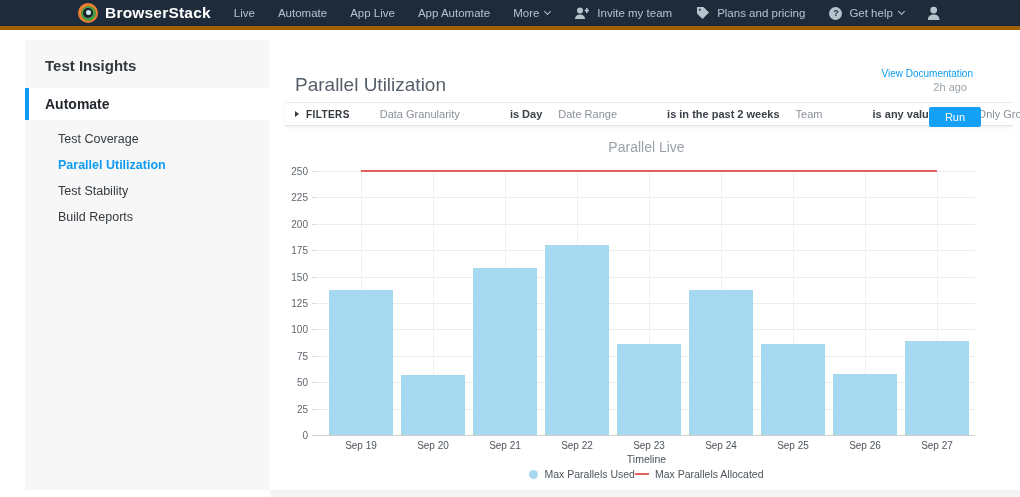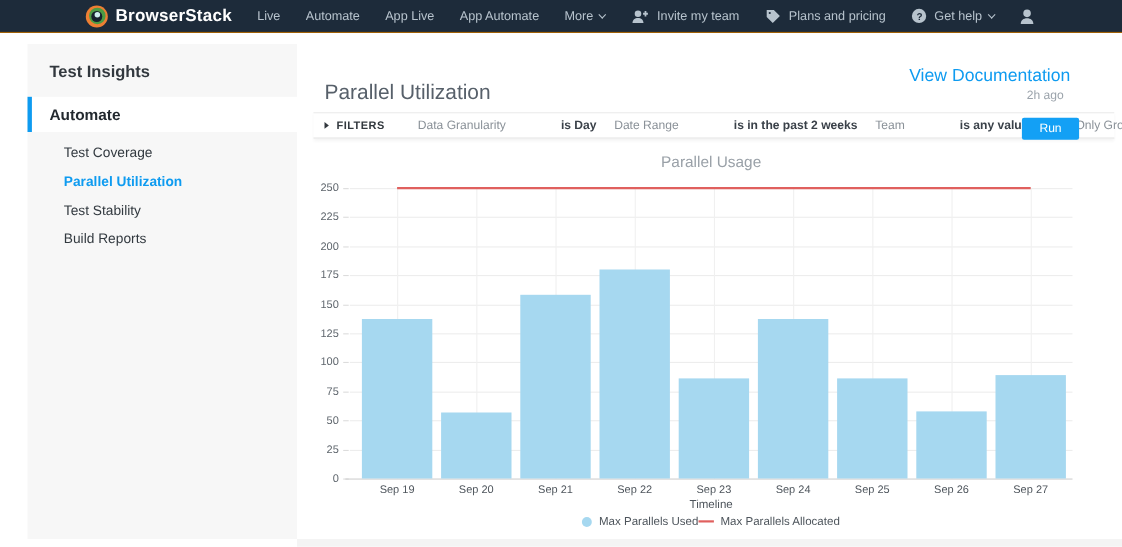--- a/index.html
+++ b/index.html
@@ -1,21 +1,21 @@
 <!DOCTYPE html>
 <html><head>
 <meta charset="utf-8">
 <style>
   * { margin:0; padding:0; box-sizing:border-box; }
   html,body { width:1020px; height:497px; overflow:hidden; background:#fff;
     font-family:"Liberation Sans","DejaVu Sans",sans-serif; }
 
   
   #navbar { position:absolute; left:0; top:0; width:1020px; height:30px;
-    background:#1d2b3a; display:flex; align-items:center; border-bottom:1px solid #a16207; }
+    background:#1d2b3a; display:flex; align-items:center; border-bottom:4px solid #a16207; }
   #navbar .left { display:flex; align-items:center; padding-left:78px; }
   #brand { display:flex; align-items:center; cursor:pointer; }
   #logo { width:20px; height:20px; border-radius:50%; background:#ee7f33; position:relative; }
   #logo .r2 { position:absolute; left:2.5px; top:2.5px; width:15px; height:15px; border-radius:50%; background:#4d9b44; }
   #logo .r3 { position:absolute; left:5px; top:5px; width:10px; height:10px; border-radius:50%; background:#17222e; }
   #logo .r4 { position:absolute; left:7.5px; top:6.5px; width:5px; height:5px; border-radius:50%; background:#cfeef0; }
   #brand-name { color:#fff; font-size:15.5px; font-weight:700; margin-left:7px; letter-spacing:.2px; }
   .nav-item { color:#b7c3cd; font-size:11.5px; margin-left:23px; cursor:pointer; display:flex; align-items:center; white-space:nowrap; }
   #navbar .right { margin-left:auto; display:flex; align-items:center; padding-right:90px; }
   #navbar .right .nav-item { margin-left:24px; }
@@ -30,21 +30,21 @@
   #sidebar-title { font-size:15px; font-weight:700; color:#32383e; padding:17px 0 14px 20px; }
   #section-row { background:#fff; border-left:4px solid #0e9bf0; height:32px; display:flex; align-items:center;
     padding-left:16px; font-size:14px; font-weight:700; color:#23292f; cursor:pointer; }
   .side-item { height:26px; display:flex; align-items:center; padding-left:33px; font-size:12.5px;
     color:#333a40; cursor:pointer; }
   .side-item.active { color:#0e9bf0; font-weight:700; }
   #sidebar ul { list-style:none; margin-top:6px; }
 
   
   #main { position:absolute; left:270px; top:40px; width:750px; height:450px; background:#fff; }
-  #doc-link { position:absolute; top:21px; right:47px; font-size:16px; color:#0e9bf0; cursor:pointer; }
+  #doc-link { position:absolute; top:28px; right:47px; font-size:10px; color:#0e9bf0; cursor:pointer; }
   #page-title { position:absolute; left:25px; top:34px; font-size:19px; font-weight:400; color:#57606a; }
   #updated { position:absolute; top:41px; right:53px; font-size:11px; color:#9ba3ab;margin-left:12px; }
 
   #filters-bar { position:absolute; left:15px; right:7px; top:62px; height:24px; background:#fff;
     border-top:1px solid #ececec; border-bottom:1px solid #e4e4e4; box-shadow:0 2px 3px rgba(0,0,0,.05);
     display:flex; align-items:center; padding-left:10px; }
   #filters-caret { width:0; height:0; border-left:4px solid #32383e; border-top:3.5px solid transparent;
     border-bottom:3.5px solid transparent; margin-right:7px; }
   #filters-label { font-size:10px; font-weight:700; color:#32383e; letter-spacing:.4px; margin-right:30px; cursor:pointer; }
   .filter-item { font-size:11px; color:#8a9198; margin-right:16px; white-space:nowrap; cursor:pointer; }
@@ -161,21 +161,21 @@
     <span id="filter-items" style="display: inline-flex;">
         <span class="filter-item">Data Granularity <b>is Day</b></span>
         <span class="filter-item">Date Range <b>is in the past 2 weeks</b></span>
         <span class="filter-item">Team <b>is any value</b></span>
         <span class="filter-item">View Only Group Users' Data <b>is any value</b></span>
       </span>
     <button id="run-btn">Run</button>
   </div>
 
   <div id="chart">
-    <div id="chart-title">Parallel Usage</div>
+    <div id="chart-title">Parallel Live</div>
 
     <div id="xaxis-title" style="top:413px;">Timeline</div>
     <div id="legend" style="top:428px;">
         <span class="legend-item">
           <span class="legend-dot" style="background: rgb(166, 216, 240);"></span>
           <span>Max Parallels Used</span>
         </span>
         <span class="legend-item">
           <span class="legend-dash" style="background: rgb(224, 96, 94);"></span>
           <span>Max Parallels Allocated</span>

